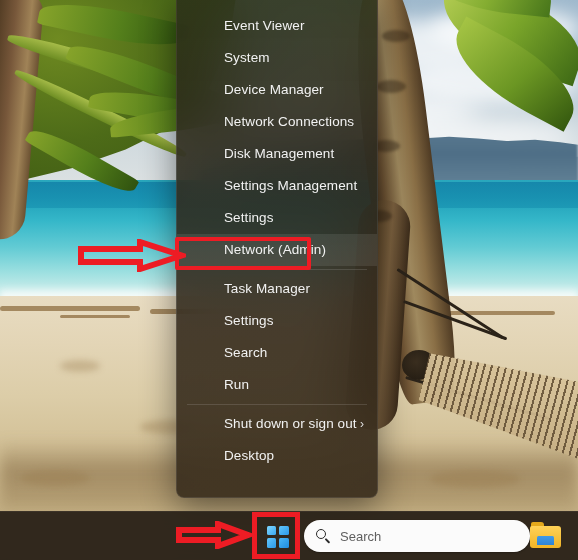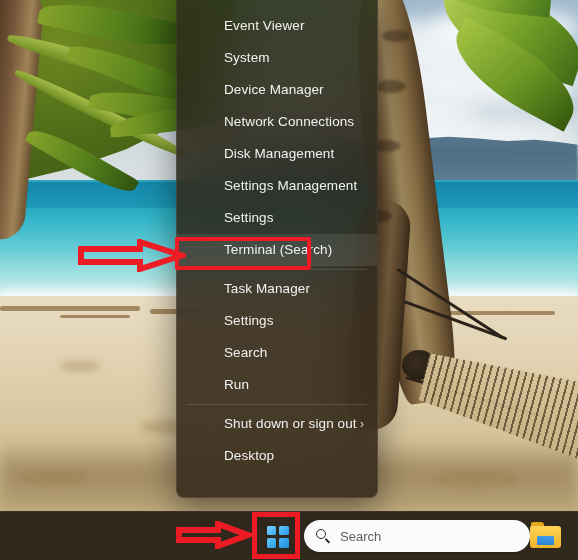--- a/index.html
+++ b/index.html
@@ -231,21 +231,21 @@
   <div class="tint"></div>
   <div class="menu-list" id="menu-list">
       <div class="mi clipped"><span class="lbl"></span></div>
       <div class="mi"><span class="lbl">Event Viewer</span></div>
       <div class="mi"><span class="lbl">System</span></div>
       <div class="mi"><span class="lbl">Device Manager</span></div>
       <div class="mi"><span class="lbl">Network Connections</span></div>
       <div class="mi"><span class="lbl">Disk Management</span></div>
       <div class="mi"><span class="lbl">Settings Management</span></div>
       <div class="mi"><span class="lbl">Settings</span></div>
-      <div class="mi hl"><span class="lbl">Terminal (Search)</span></div>
+      <div class="mi hl"><span class="lbl">Network (Admin)</span></div>
       <div class="sep"></div>
       <div class="mi"><span class="lbl">Task Manager</span></div>
       <div class="mi"><span class="lbl">Settings</span></div>
       <div class="mi"><span class="lbl">Search</span></div>
       <div class="mi"><span class="lbl">Run</span></div>
       <div class="sep"></div>
       <div class="mi"><span class="lbl">Shut down or sign out</span><span class="chev">›</span></div>
       <div class="mi"><span class="lbl">Desktop</span></div>
     </div>
 </div>

